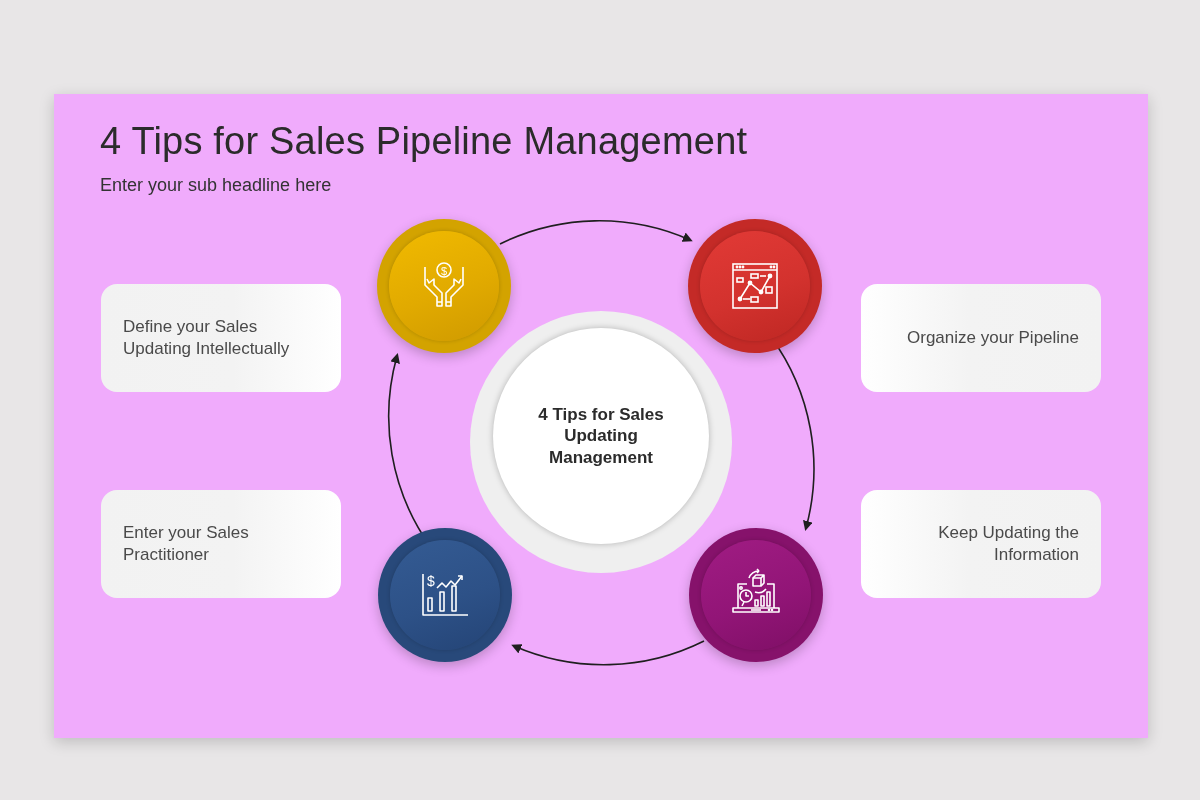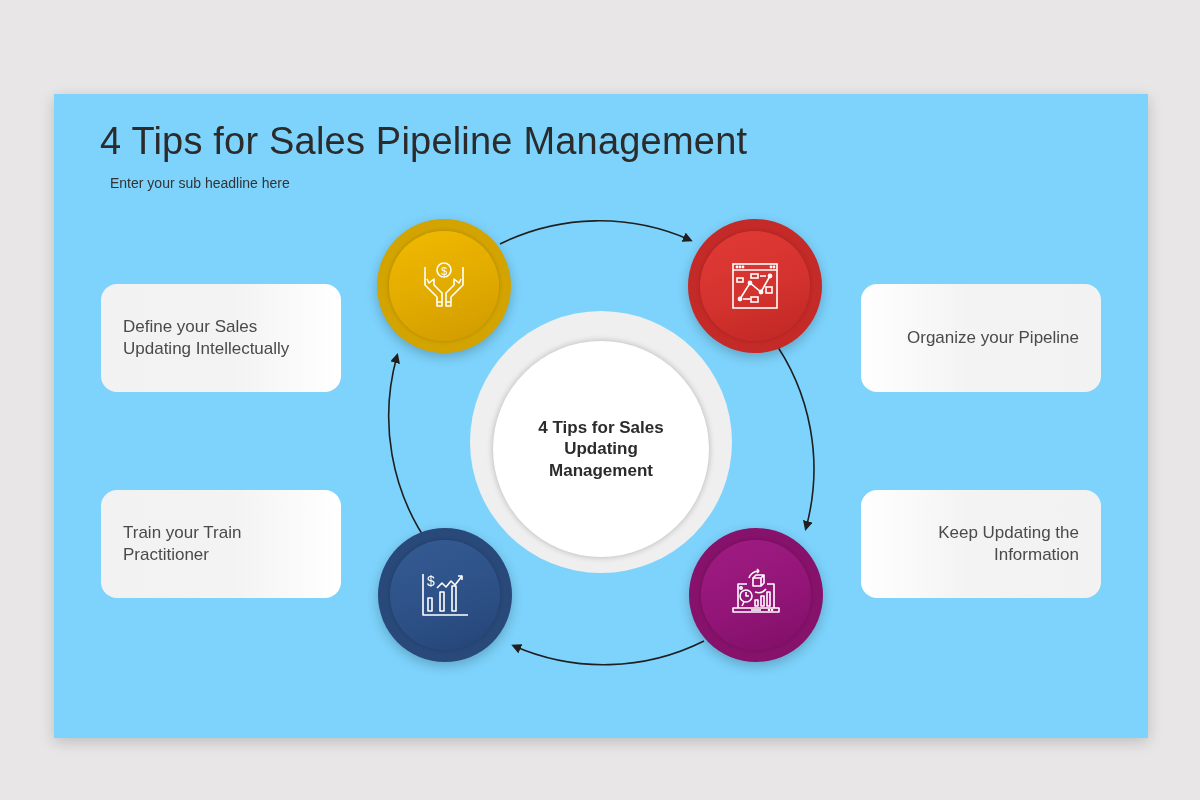--- a/index.html
+++ b/index.html
@@ -7,35 +7,35 @@
     width: 1200px; height: 800px;
     background: #e8e6e7;
     position: relative;
     overflow: hidden;
     font-family: "Liberation Sans", "DejaVu Sans", sans-serif;
   }
   .slide {
     position: absolute;
     left: 54px; top: 94px;
     width: 1094px; height: 644px;
-    background: #7dd3fc;
+    background: #f0abfc;
     box-shadow: 0 4px 14px rgba(0,0,0,0.18);
   }
   .title {
     position: absolute;
     left: 46px; top: 26px;
     font-size: 38px;
     color: #2b2b2b;
     letter-spacing: 0.2px;
     white-space: nowrap;
   }
   .subtitle {
     position: absolute;
-    left: 56px; top: 81px;
-    font-size: 14px;
+    left: 46px; top: 81px;
+    font-size: 18px;
     color: #333;
   }
   .box {
     position: absolute;
     width: 240px; height: 108px;
     border-radius: 16px;
     display: flex; align-items: center;
     font-size: 17px; line-height: 22px;
     color: #4a4a4a;
     box-sizing: border-box;
@@ -61,21 +61,21 @@
 
   .center-ring {
     position: absolute;
     left: 416px; top: 217px;
     width: 262px; height: 262px;
     border-radius: 50%;
     background: #efefef;
   }
   .center-inner {
     position: absolute;
-    left: 23px; top: 30px;
+    left: 23px; top: 17px;
     width: 216px; height: 216px;
     border-radius: 50%;
     background: #ffffff;
     box-shadow: 0 0 6px rgba(0,0,0,0.25);
     display: flex; align-items: center; justify-content: center;
     text-align: center;
   }
   .center-text {
     font-size: 17px; font-weight: bold;
     line-height: 21.5px;
@@ -126,21 +126,21 @@
       <span>Information</span>
     </div>
   </div>
   <div class="box right" id="box-tr">
     <div>
       <span>Organize your Pipeline</span>
     </div>
   </div>
   <div class="box left" id="box-bl">
     <div>
-      <span>Train your Train</span>
+      <span>Enter your Sales</span>
       <span>Practitioner</span>
     </div>
   </div>
 
   <svg class="arrows" width="1094" height="612" viewBox="0 0 1094 612">
     <defs>
       <marker id="ah" markerWidth="10" markerHeight="10" refX="7" refY="5" orient="auto" markerUnits="userSpaceOnUse">
         <path d="M0,0 L10,5 L0,10 Z" fill="#1f1f1f"></path>
       </marker>
     </defs>

